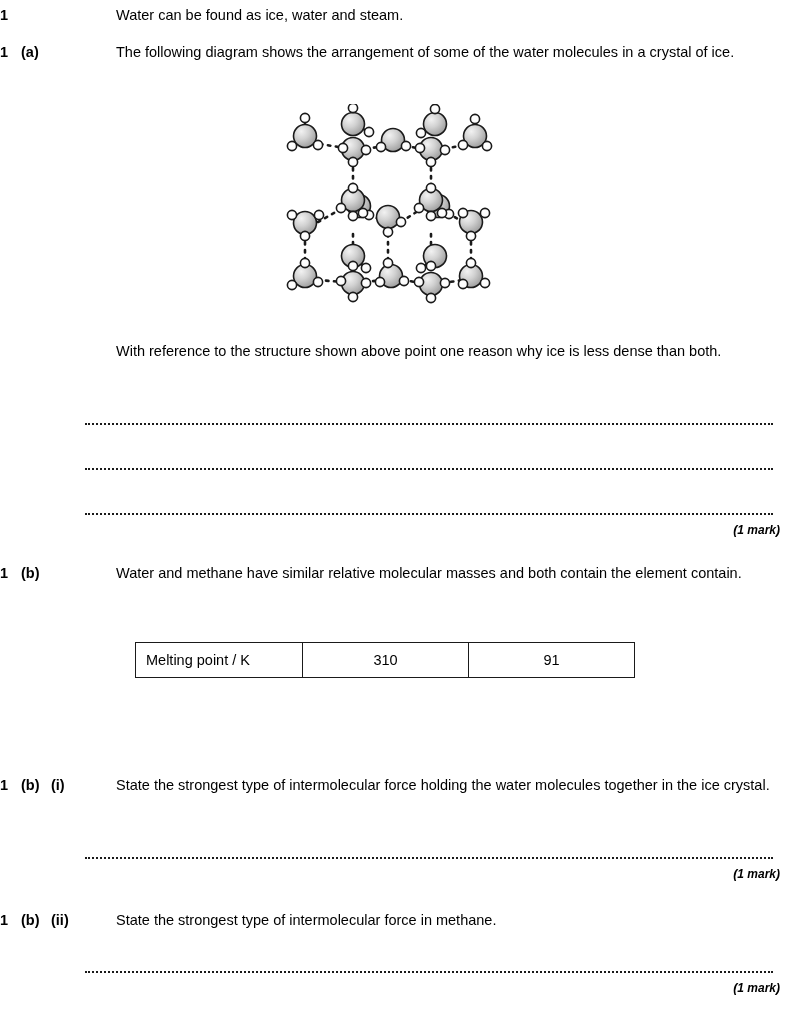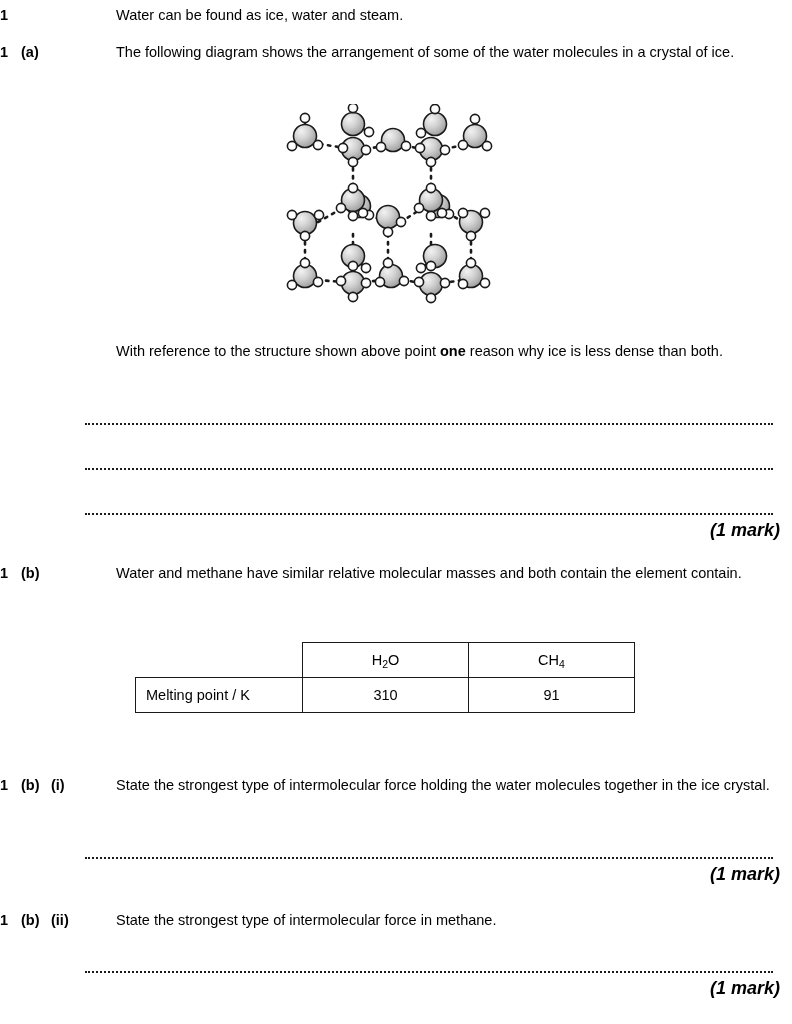--- a/index.html
+++ b/index.html
@@ -55,35 +55,35 @@
   }
   .qtext {
     position: absolute;
     left: 84px;
     top: 0px;
     width: 680px;
     font-size: 14.5px;
     line-height: 21px;
     margin-left: 32px;
   }
-  .qtext b { font-weight: bold; }
+  .qtext b { font-weight: normal; }
 
   
   .dotline {
     position: absolute;
     left: 85px;
     width: 688px;
     height: 2px;
     border-bottom: 2px dotted #1a1a1a;
   }
 
   .markbox {
     position: absolute;
     right: 12px;
-    font-size: 18px;
+    font-size: 12px;
     font-style: italic;
     font-weight: bold;
     line-height: 18px;
   }
 
   
   .dtable {
     position: absolute;
     left: 135px;
     top: 642px;
@@ -413,25 +413,20 @@
     <div class="qpart">(b)</div>
     <div class="qtext">
       <span>Water and methane have similar relative molecular masses and both contain the</span>
       <span>element contain.</span><br>
     </div>
   </div>
 
   <table class="dtable">
     <tbody>
       <tr>
-        <td class="corner"></td>
-        <td class="colv"><span>H</span><sub>2</sub><span>O</span></td>
-        <td class="colv"><span>CH</span><sub>4</sub></td>
-      </tr>
-      <tr>
         <td class="rowhdr">Melting point / K</td>
         <td class="colv">310</td>
         <td class="colv">91</td>
       </tr>
     </tbody>
   </table>
 
   <div class="qrow" style="top:775px;">
     <div class="qnum">1</div>
     <div class="qpart">(b)</div>

